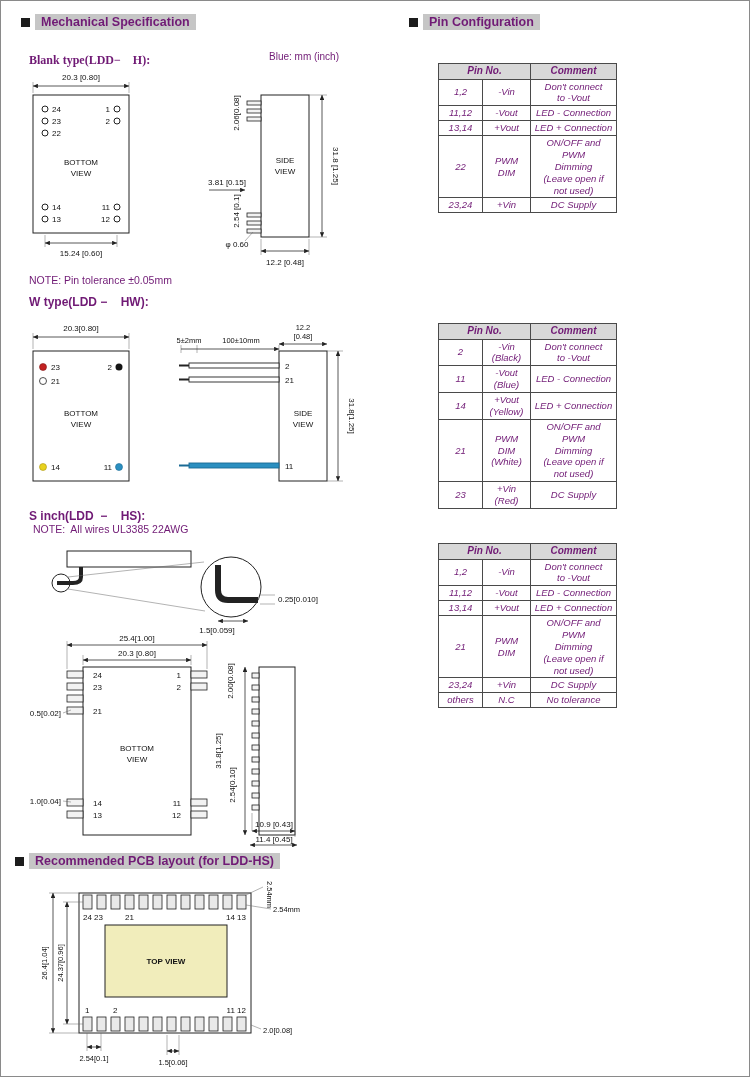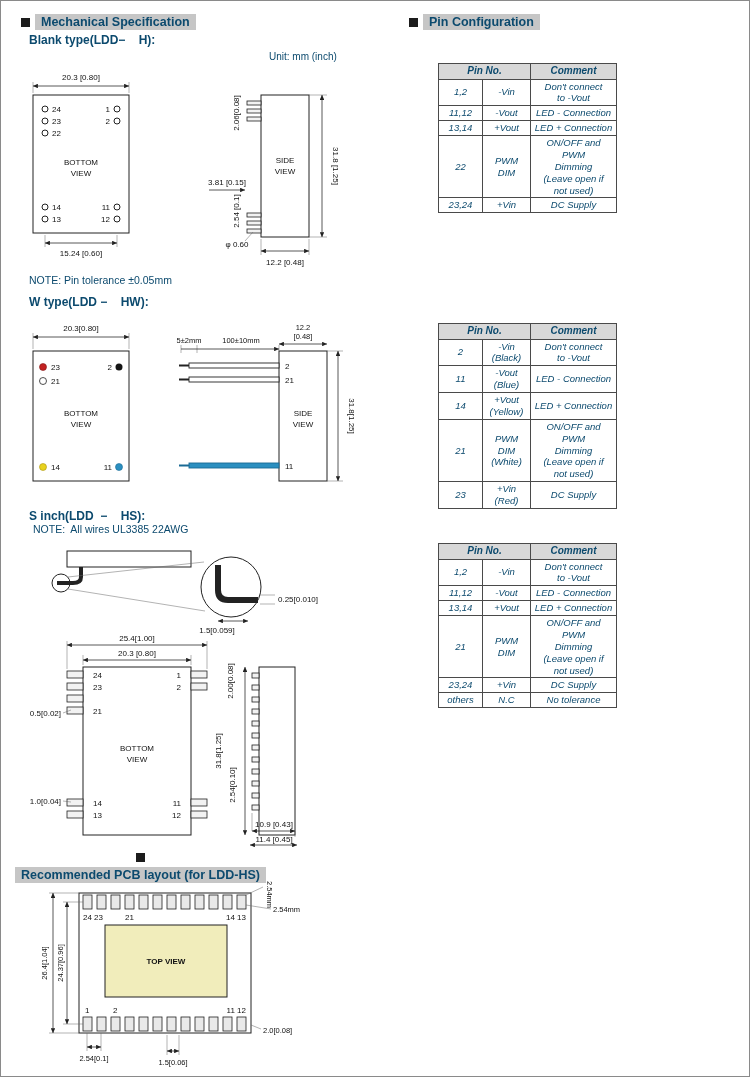--- a/index.html
+++ b/index.html
@@ -1,19 +1,19 @@
 <!DOCTYPE html>
 <html><head>
 <meta charset="utf-8">
 <style>
   html,body { margin:0; padding:0; background:#ffffff; }
   .page {
     position:relative; width:750px; height:1077px; background:#fff;
     border:1px solid #8a8a8a; box-sizing:border-box; overflow:hidden;
-    font-family:"Liberation Sans", sans-serif; color:#0c4a6e;
+    font-family:"Liberation Sans", sans-serif; color:#701a75;
   }
   .sec-header { position:absolute; display:flex; align-items:center; gap:5px; }
   .sq { width:9px; height:9px; background:#1c1c1c; flex:0 0 auto; }
   .sec-label { background:#c6c6c6; font-weight:bold; font-size:12.5px; padding:1px 6px; white-space:pre; }
   .sub-heading { position:absolute; font-weight:bold; font-size:12px; white-space:pre; }
   .small-note { position:absolute; font-size:10.5px; white-space:pre; }
   .unit-note { position:absolute; font-size:10px; }
   .pin-table { position:absolute; border-collapse:collapse; font-size:9.5px; background:#fff; }
   .pin-table th, .pin-table td {
     border:1px solid #4a4a4a; text-align:center; vertical-align:middle;
@@ -49,22 +49,22 @@
 
   <div class="sec-header" style="left:20px; top:13px;">
     <span class="sq"></span>
     <span class="sec-label">Mechanical Specification</span>
   </div>
   <div class="sec-header" style="left:408px; top:13px;">
     <span class="sq"></span>
     <span class="sec-label">Pin Configuration</span>
   </div>
 
-  <div class="sub-heading" style="left:28px; top:32px;">Blank type(LDD−    H):</div>
-  <div class="unit-note" style="left:268px; top:50px;">Unit: mm (inch)</div>
+  <div class="sub-heading" style="left:28px; top:52px;font-family:Liberation Serif, serif;">Blank type(LDD−    H):</div>
+  <div class="unit-note" style="left:268px; top:50px;">Blue: mm (inch)</div>
 
   <svg class="drawing" style="left:20px; top:70px;" width="400" height="200">
     <g>
       <rect class="ln" x="12" y="24" width="96" height="138"></rect>
       <circle class="ln" cx="24" cy="38" r="3"></circle>
         <circle class="ln" cx="24" cy="50" r="3"></circle>
         <circle class="ln" cx="24" cy="62" r="3"></circle>
       <circle class="ln" cx="96" cy="38" r="3"></circle>
         <circle class="ln" cx="96" cy="50" r="3"></circle>
       <circle class="ln" cx="24" cy="136" r="3"></circle>
@@ -257,21 +257,21 @@
       <text class="t8" transform="rotate(-90 214 256)" x="214" y="256" text-anchor="middle">2.54[0.10]</text>
       <line class="ext" x1="231" y1="284" x2="231" y2="302"></line>
         <line class="ext" x1="274" y1="308" x2="274" y2="302"></line>
       <line class="dim" x1="231" y1="302" x2="274" y2="302" marker-start="url(#arrS)" marker-end="url(#arrE)"></line>
       <text class="t8" x="253" y="298" text-anchor="middle">10.9 [0.43]</text>
       <line class="dim" x1="229" y1="316" x2="276" y2="316" marker-start="url(#arrS)" marker-end="url(#arrE)"></line>
       <text class="t8" x="253" y="313" text-anchor="middle">11.4 [0.45]</text>
     </g>
   </svg>
 
-  <div class="sec-header" style="left:14px; top:852px;flex-direction:column;">
+  <div class="sec-header" style="left:14px; top:852px;">
     <span class="sq"></span>
     <span class="sec-label">Recommended PCB layout (for LDD-HS)</span>
   </div>
 
   <svg class="drawing" style="left:20px; top:878px;" width="440" height="196">
     <g>
       <rect class="ln" x="58" y="14" width="172" height="140"></rect>
       <rect x="84" y="46" width="122" height="72" fill="#f1edbb" stroke="#222" stroke-width="1"></rect>
       <text class="t8 tb" x="145" y="85" text-anchor="middle" font-size="9">TOP VIEW</text>
     </g>

